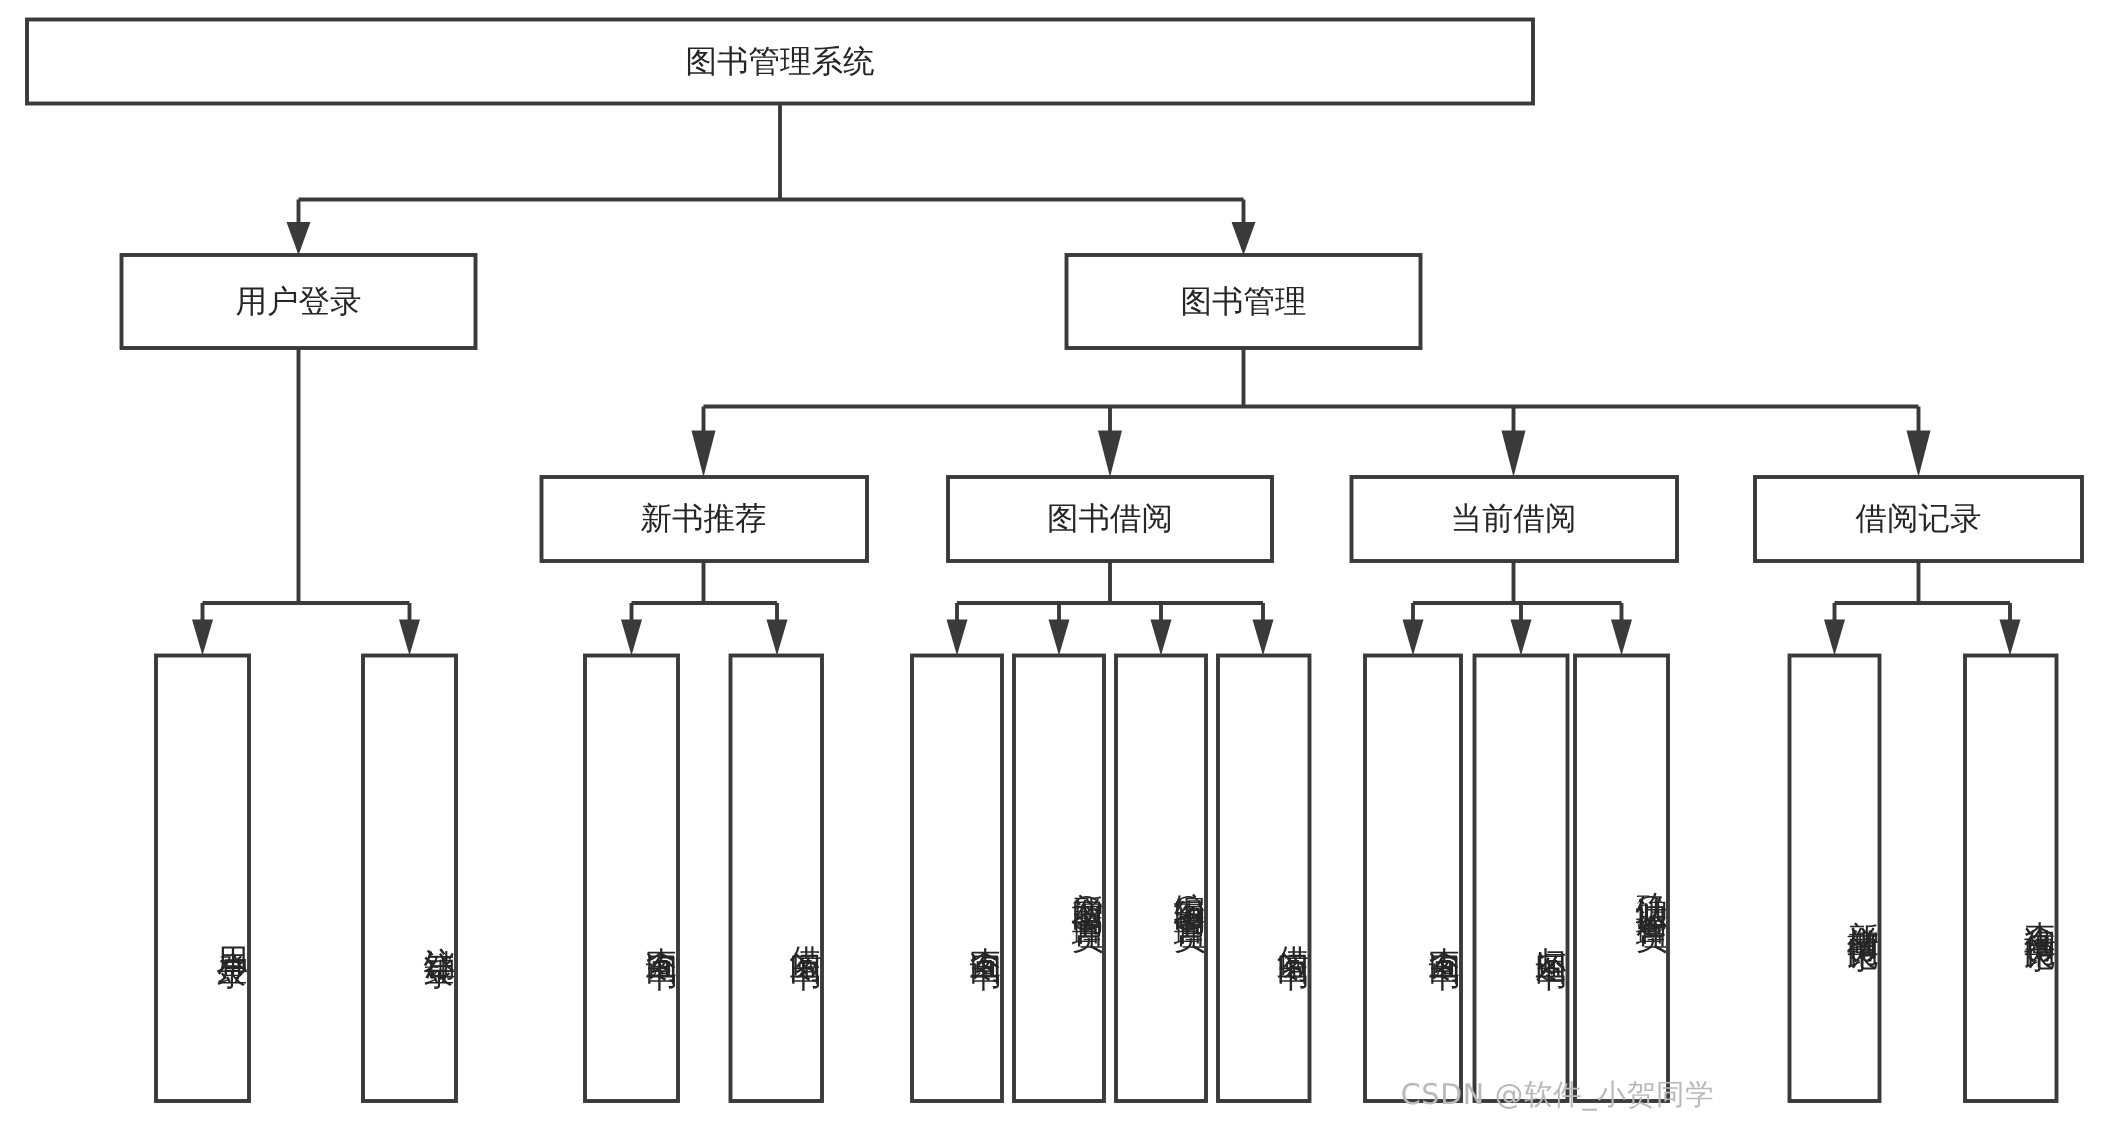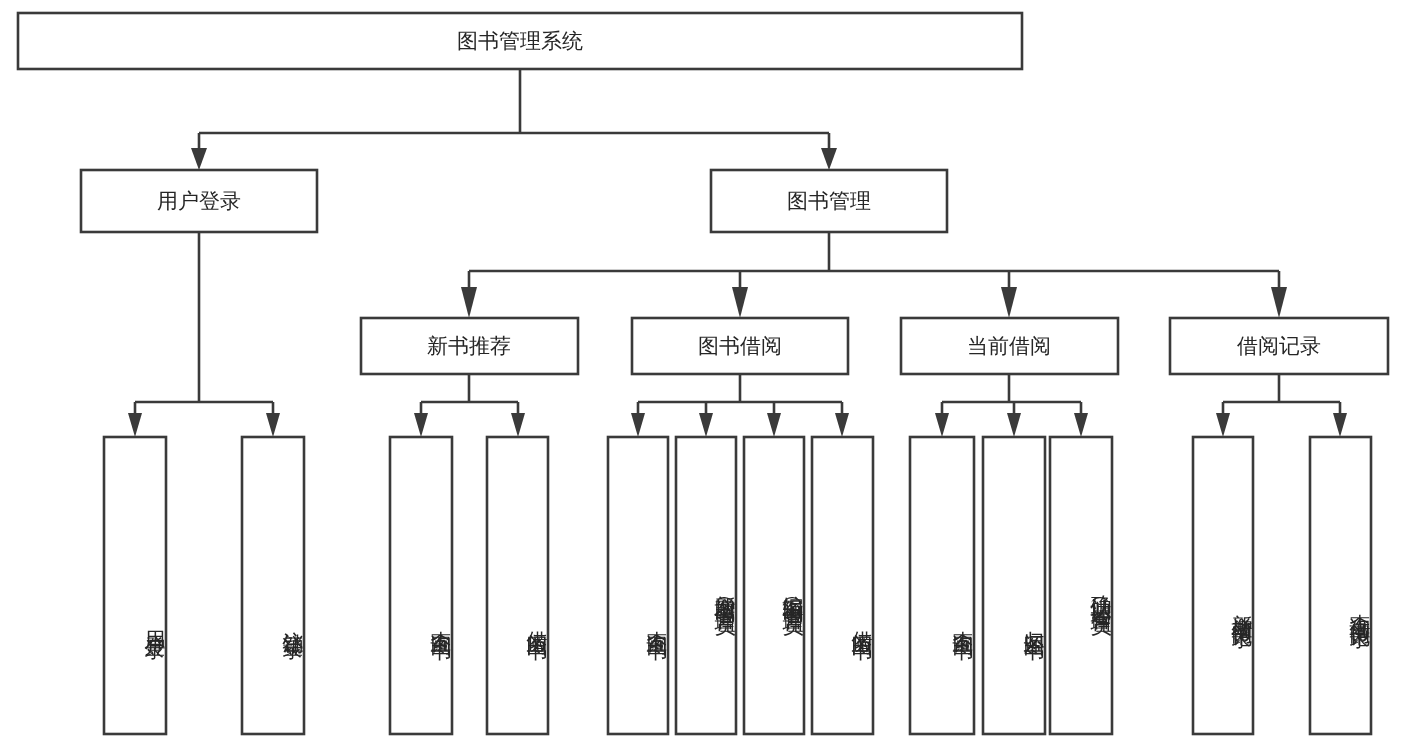--- a/index.html
+++ b/index.html
@@ -226,14 +226,15 @@
   <div class="leaf-label" style="left:608px;  top:505px; width:60px; height:230px;">查询图书</div>
   <div class="leaf-label" style="left:676px;  top:448px; width:60px; height:286px;">新增图书（管理员）</div>
   <div class="leaf-label" style="left:744px;  top:448px; width:60px; height:286px;">编辑图书（管理员）</div>
   <div class="leaf-label" style="left:812px;  top:505px; width:61px; height:230px;">借阅图书</div>
   <div class="leaf-label" style="left:910px;  top:505px; width:64px; height:230px;">查询图书</div>
   <div class="leaf-label" style="left:983px;  top:505px; width:62px; height:230px;">归还图书</div>
   <div class="leaf-label" style="left:1050px; top:448px; width:62px; height:286px;">确认归还（管理员）</div>
   <div class="leaf-label" style="left:1193px; top:478px; width:60px; height:256px;">新增借阅记录</div>
   <div class="leaf-label" style="left:1310px; top:478px; width:61px; height:256px;">查询借阅记录</div>
 
+  <div class="watermark">CSDN @软件_小贺同学</div>
 
 </div>
 
 </body></html>

